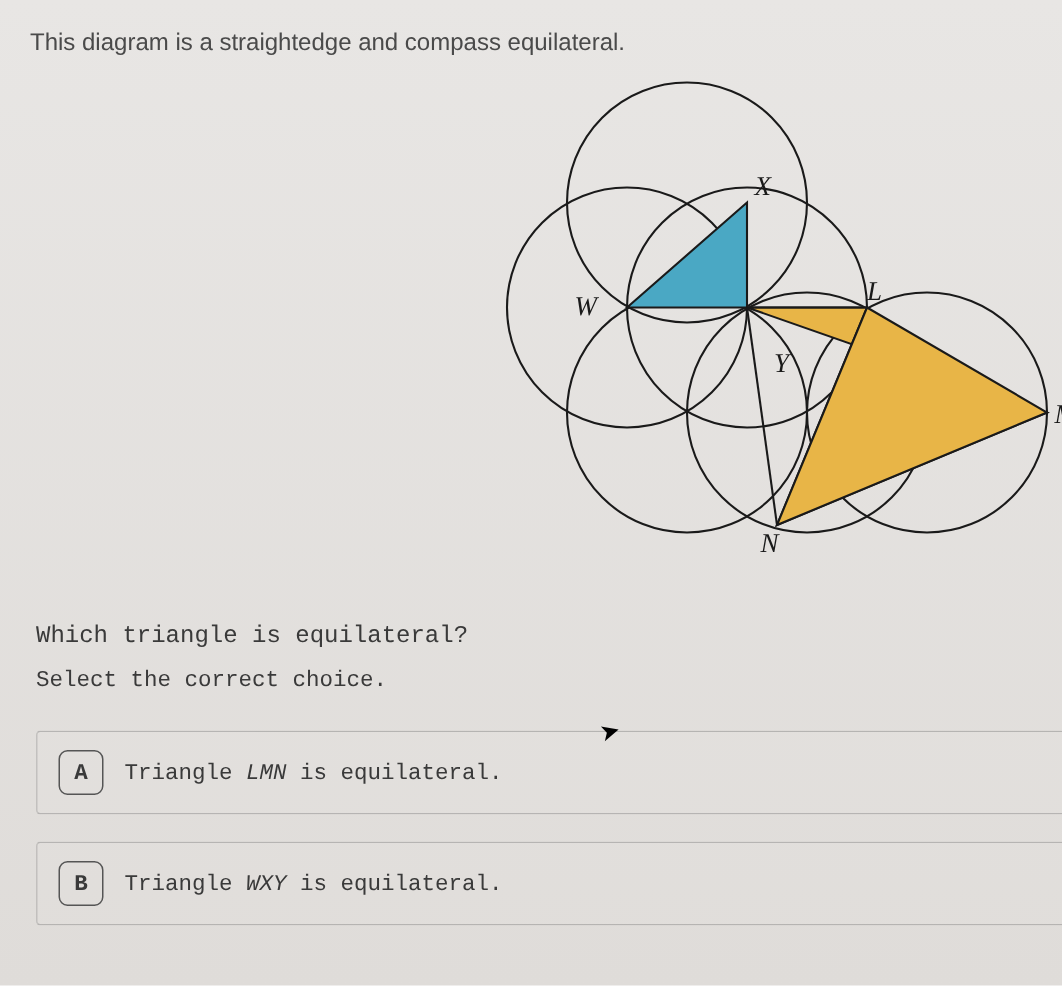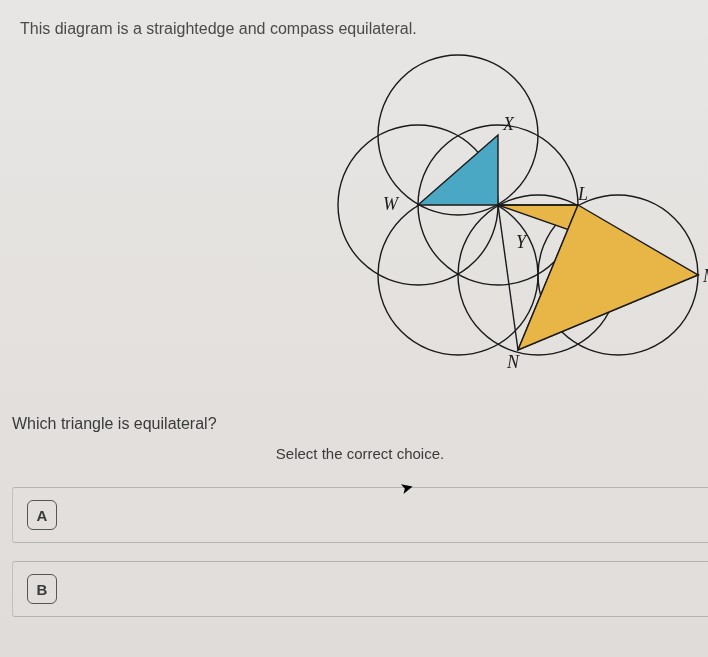--- a/index.html
+++ b/index.html
@@ -22,33 +22,33 @@
       position: absolute;
       top: 50px;
       right: 0px;
       width: 440px;
       height: 370px;
     }
     .diagram-container svg { width: 100%; height: 100%; }
     .question-block {
       position: absolute;
       top: 415px;
-      left: 12px;
+      left: 24px;
       right: 0;
+      font-family: Liberation Mono, monospace;
     }
     .question-text {
       font-size: 16px;
       color: #3a3a3a;
       margin-bottom: 12px;
     }
     .instruction-text {
       font-size: 15px;
       color: #3a3a3a;
       margin-bottom: 25px;
-      text-align: center;
     }
     .choice {
       display: flex;
       align-items: center;
       padding: 12px 14px;
       margin-bottom: 18px;
       border-top: 1px solid rgba(100,100,100,0.35);
       border-bottom: 1px solid rgba(100,100,100,0.35);
       border-left: 1px solid rgba(100,100,100,0.25);
       background: rgba(255,255,255,0.05);
@@ -114,21 +114,27 @@
     </g>
   </svg>
 </div>
 
 <div class="question-block">
   <div class="question-text">Which triangle is equilateral?</div>
   <div class="instruction-text">Select the correct choice.</div>
 
   <div class="choice">
     <div class="choice-letter">A</div>
+    <div class="choice-text">
+      <span>Triangle </span><em>LMN</em><span> is equilateral.</span>
+    </div>
   </div>
 
   <div class="choice">
     <div class="choice-letter">B</div>
+    <div class="choice-text">
+      <span>Triangle </span><em>WXY</em><span> is equilateral.</span>
+    </div>
   </div>
 
 </div>
 
 <div class="cursor-icon">➤</div>
 
 </body></html>

